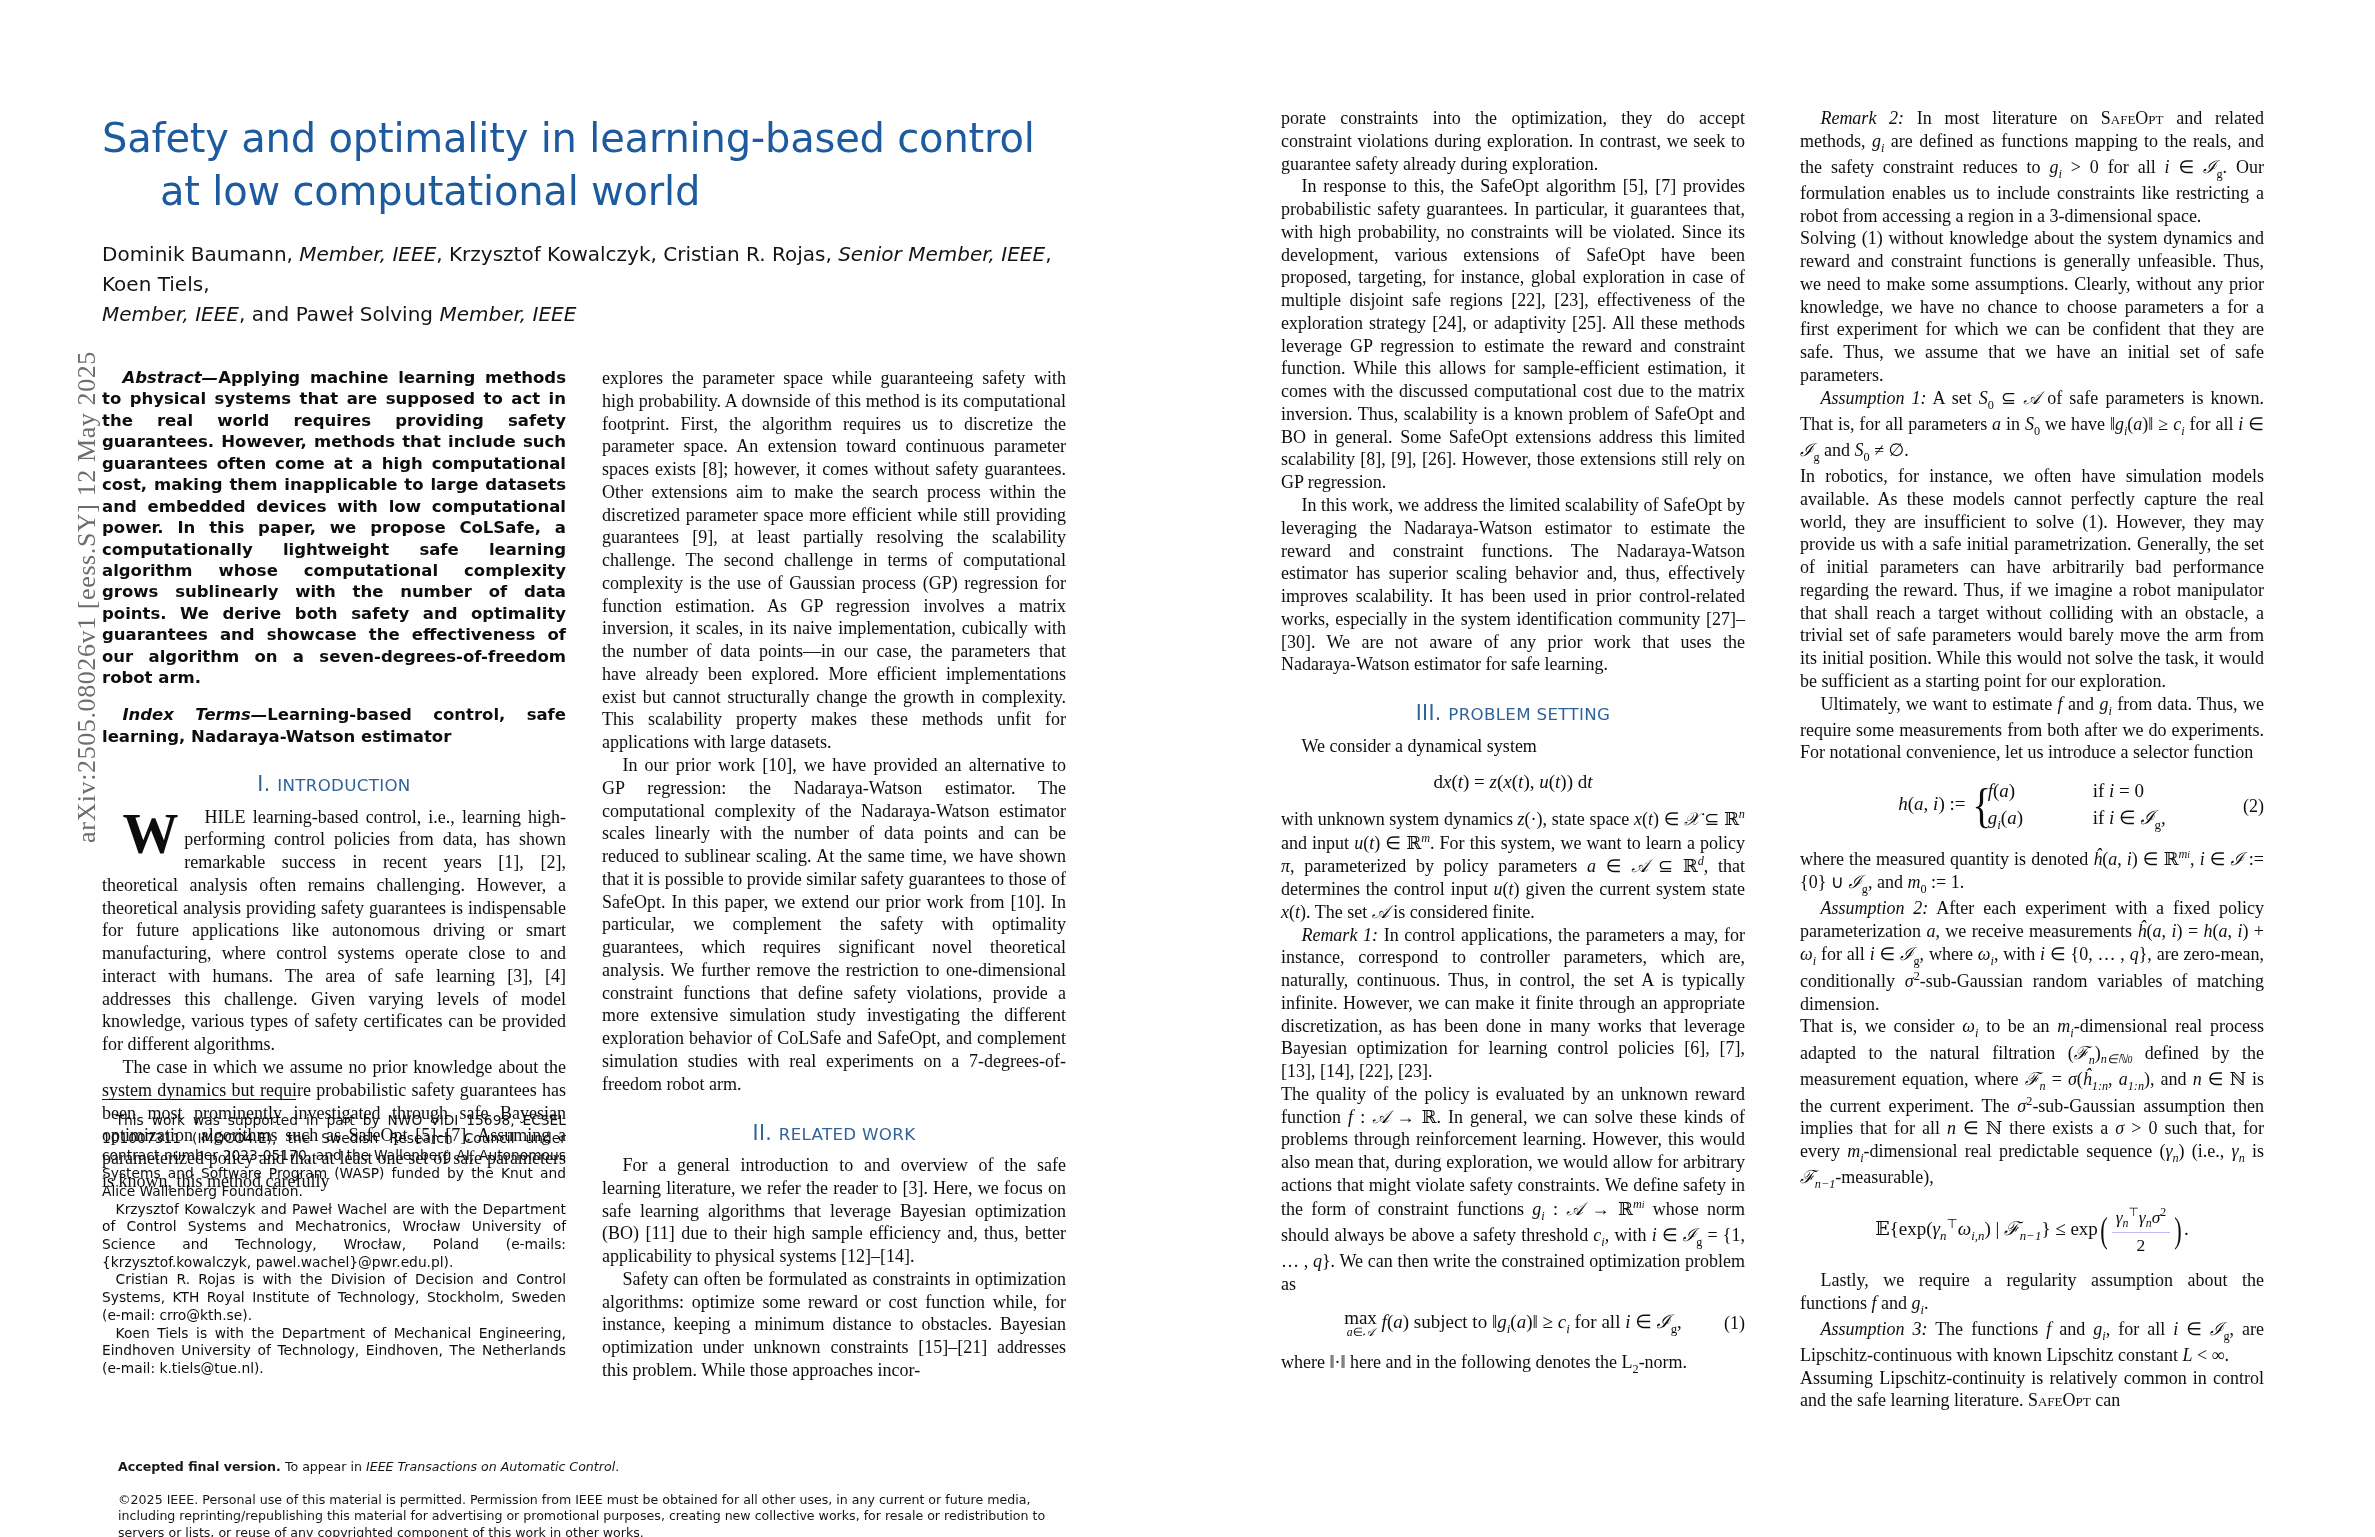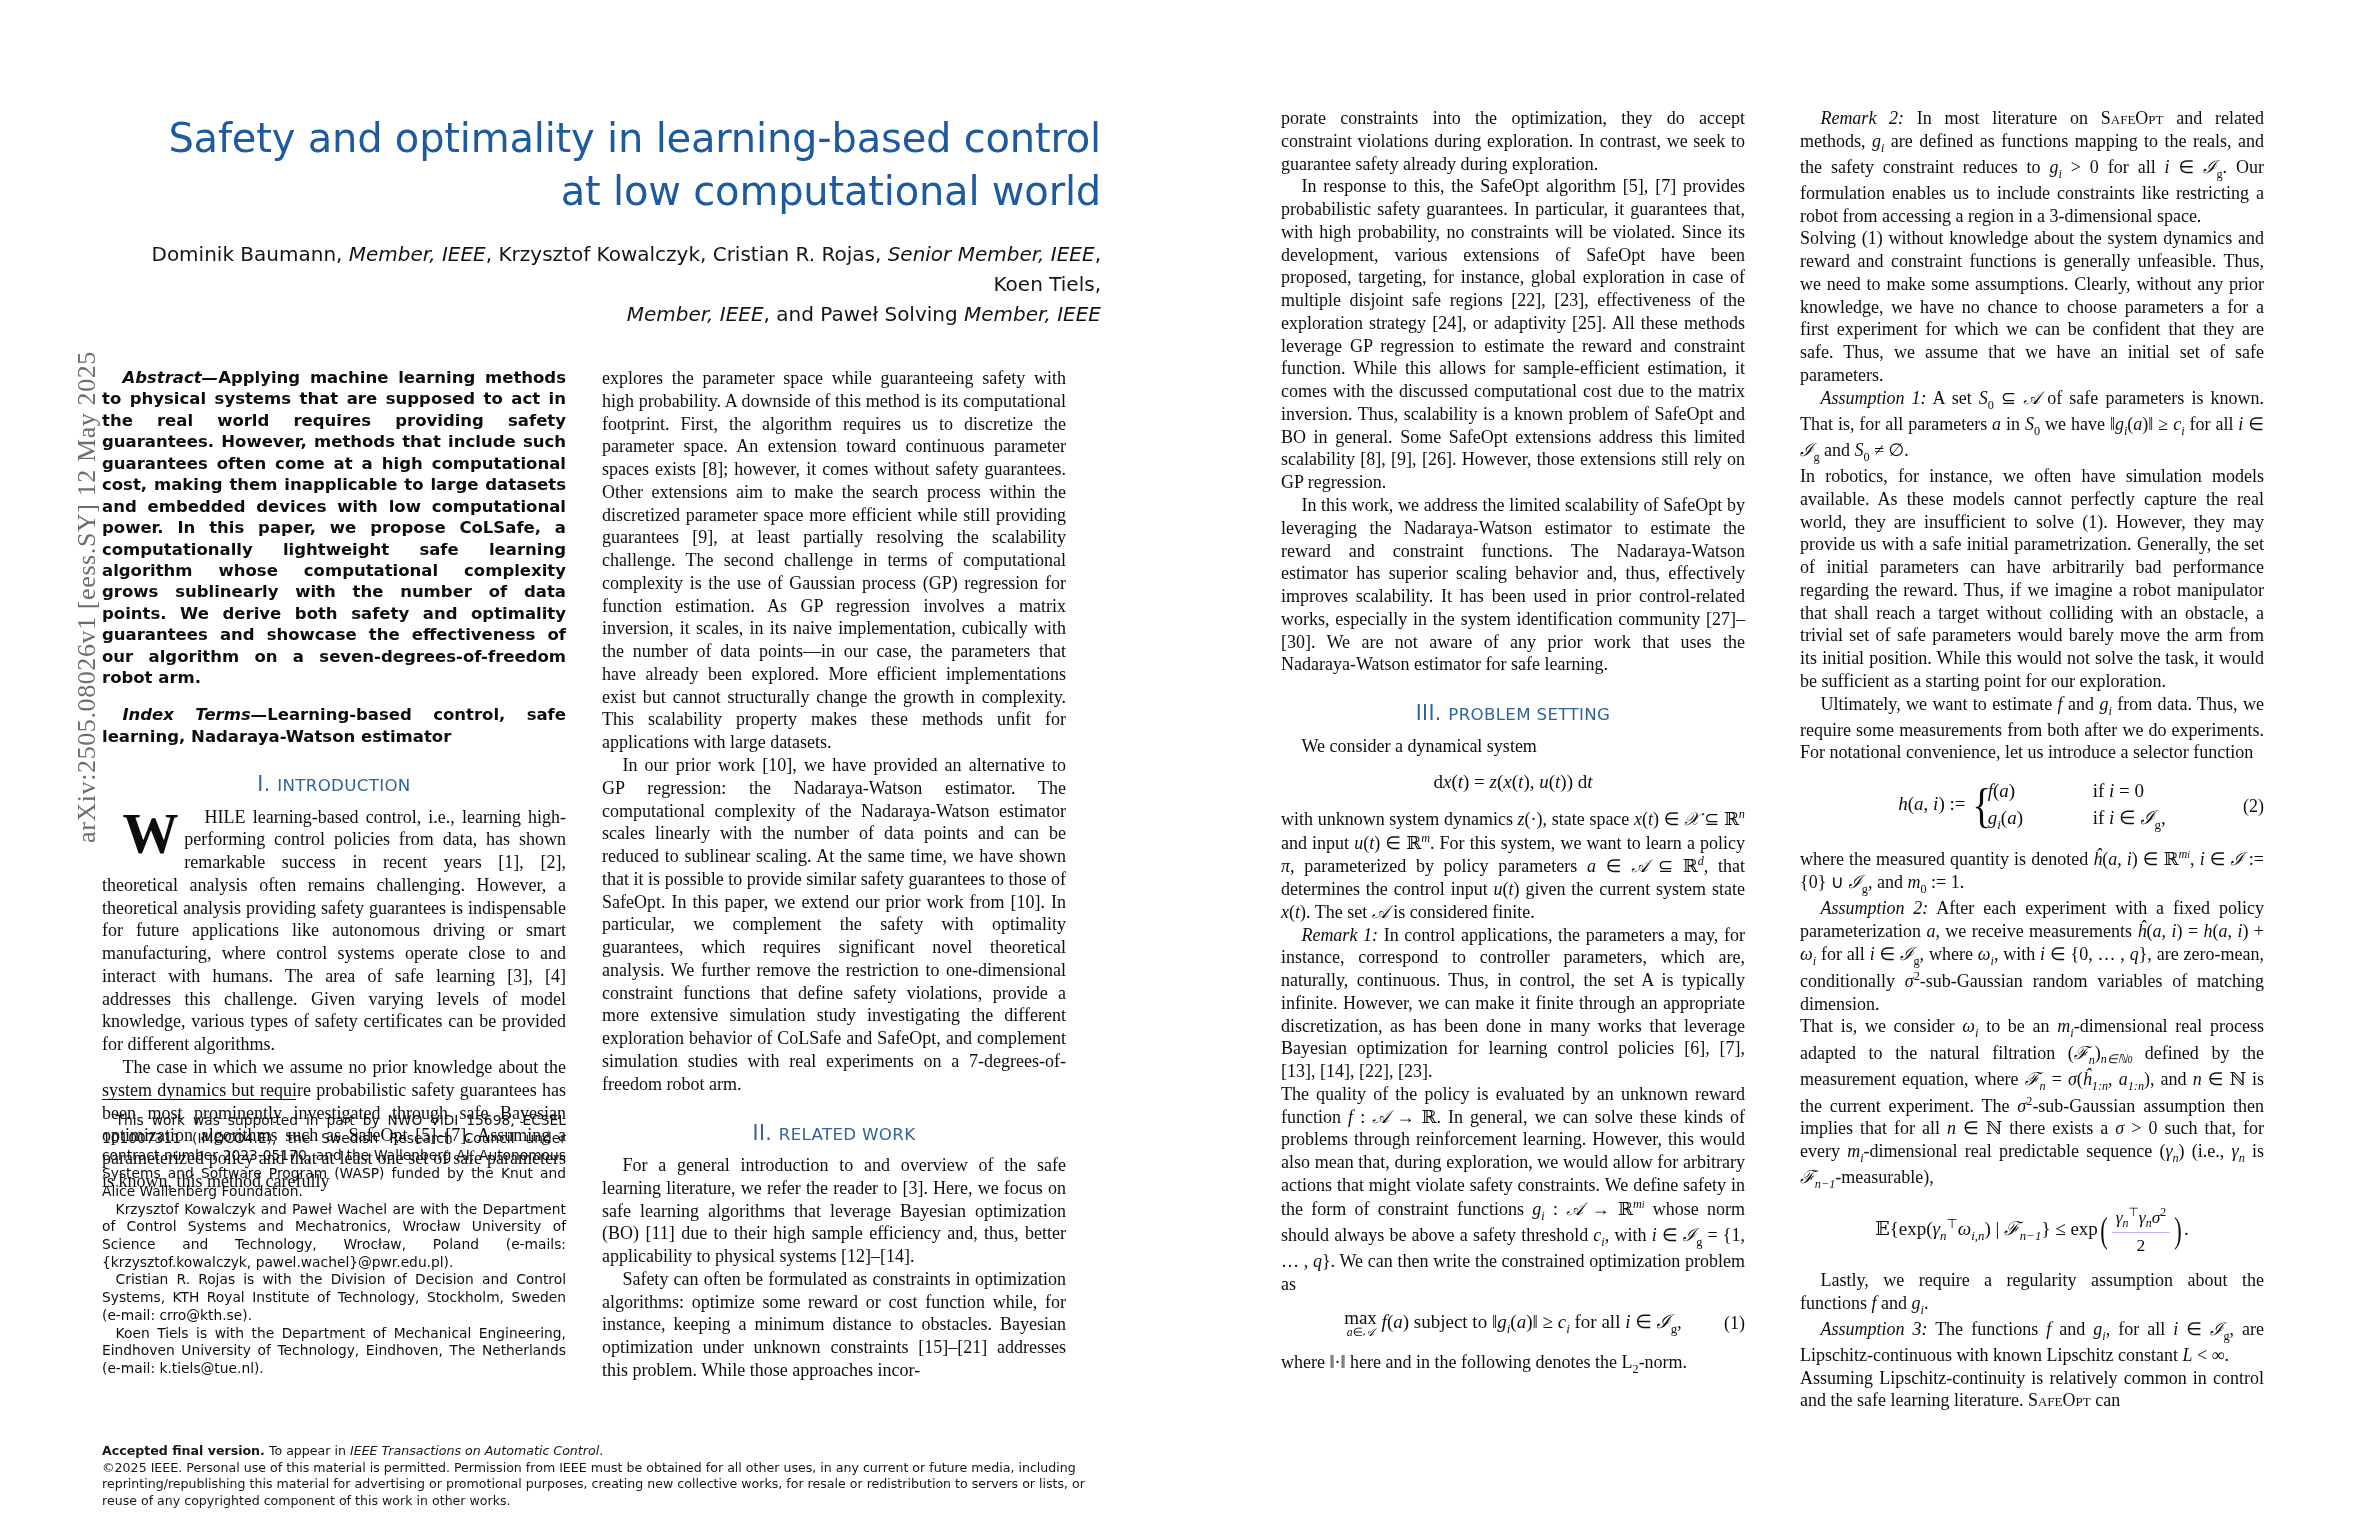--- a/index.html
+++ b/index.html
@@ -35,21 +35,21 @@
     position: absolute;
     left: 0; top: 0;
     width: 2375px; height: 1537px;
   }
 
   
   #title-block {
     position: absolute;
     left: 102px; top: 112px;
     width: 999px;
-    text-align: right;
+    text-align: left;
   }
   #paper-title {
     font-family: "DejaVu Sans", sans-serif;
     font-size: 40px;
     font-weight: 400;
     line-height: 1.32;
     color: #1d5a9e;
     letter-spacing: -0.2px;
     margin: 0;
   }
@@ -223,21 +223,21 @@
     left: 102px;
     top: 1443px;
     width: 999px;
     font-family: "DejaVu Sans", sans-serif;
     font-size: 12.6px;
     line-height: 1.33;
     color: #161616;
   }
   #copyright .accepted { font-weight: bold; }
   #copyright i { font-style: italic; }
-  #copyright p { margin: 0; }
+  #copyright p { margin: 16px; }
 </style>
 </head>
 <body>
 
 <div id="arxiv-stamp">arXiv:2505.08026v1  [eess.SY]  12 May 2025</div>
 
 <div id="page">
 
   <div id="title-block">
     <h1 id="paper-title">

